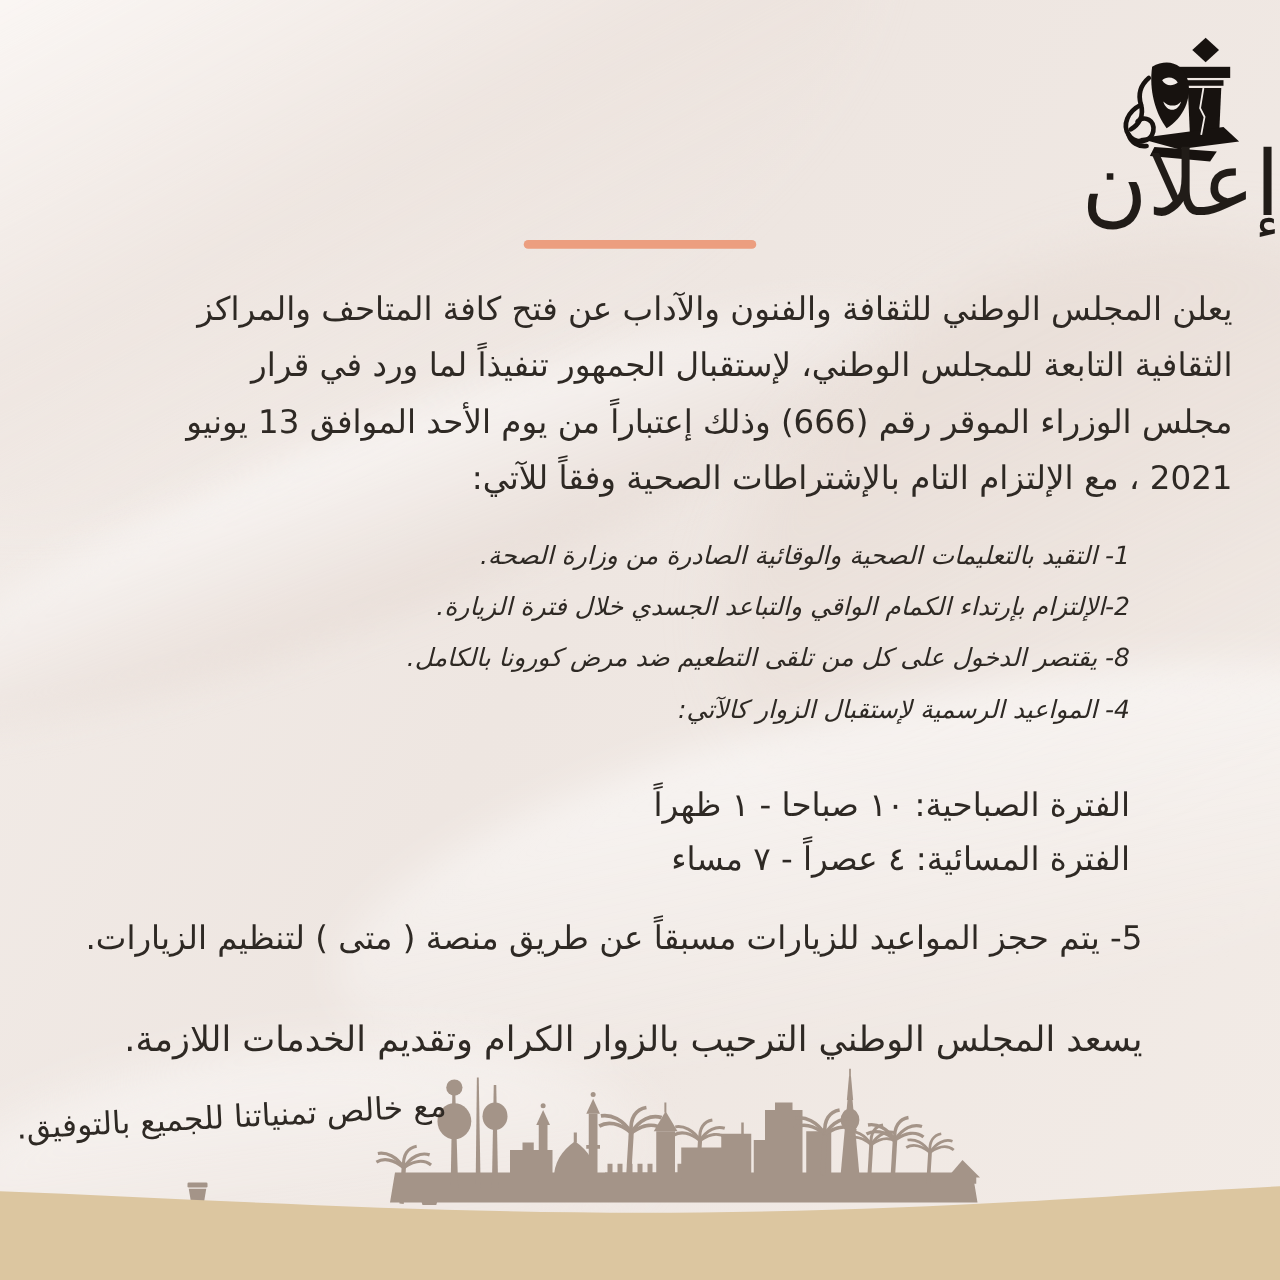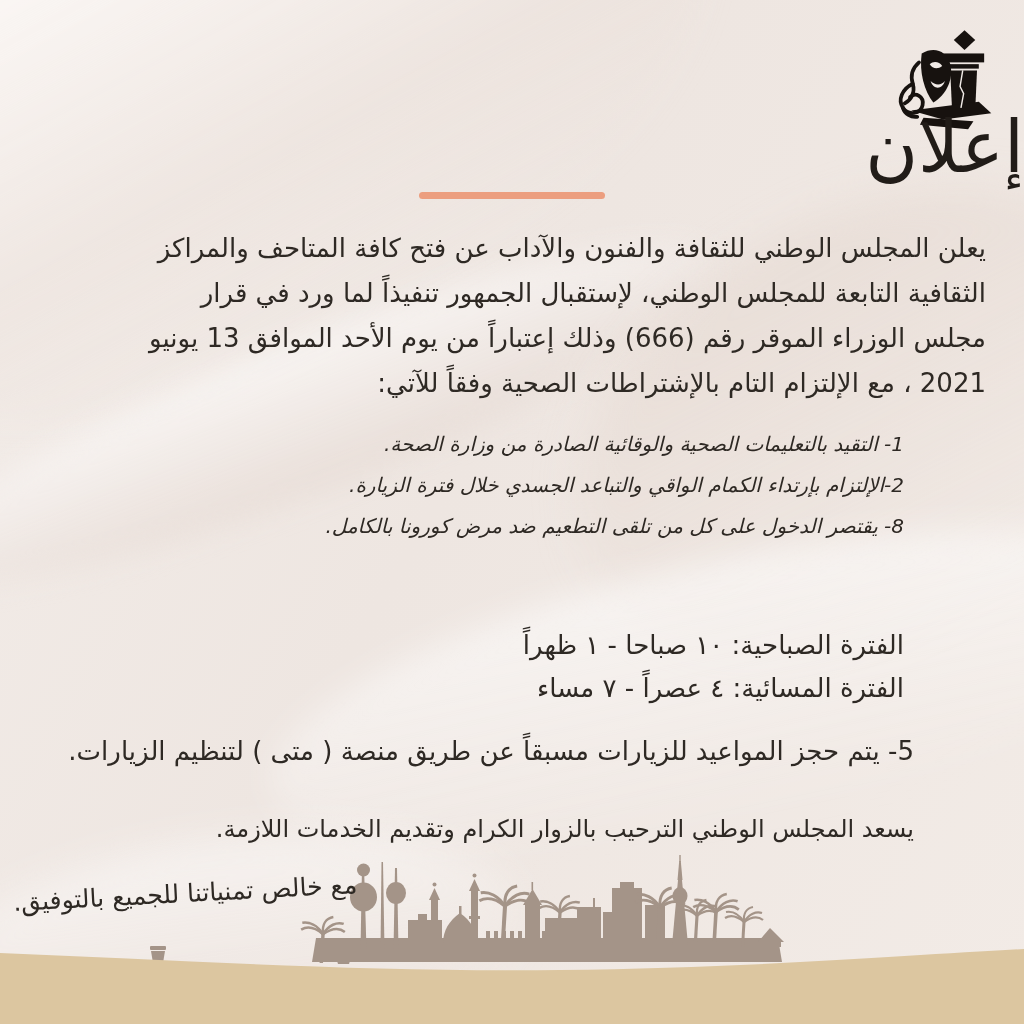--- a/index.html
+++ b/index.html
@@ -38,21 +38,21 @@
   
   .txt{ position:absolute; z-index:2; direction:rtl; color:#2e2924; }
   .title-wrap{ position:absolute; top:104px; left:0; width:100%; z-index:2; direction:rtl; }
   .title{ font-size:72px; font-weight:normal; color:#211c18; line-height:1.2; }
   .title-underline{ width:186px; height:7px; border-radius:3.5px; background:#ec9e7f; margin:2px auto 0 auto; }
 
   .intro{ top:226px; right:38px; width:852px; font-size:26px; line-height:45px; }
   .rules{ top:424px; right:120px; font-size:20px; line-height:41px; list-style:none;font-style:italic; }
   .schedule{ top:624px; right:120px; font-size:26px; line-height:43px; }
   .booking{ top:736px; right:110px; font-size:26px; }
-  .closing{ top:815px; right:110px; font-size:24px; }
+  .closing{ top:815px; right:110px; font-size:28px; }
   .farewell{ top:888px; left:14px; width:345px; font-size:25px;
              transform:rotate(-3deg); transform-origin:left bottom; text-align:left; }
 </style>
 </head>
 <body>
 
 <div class="layer">
   <div class="fold fold1"></div>
   <div class="fold fold2"></div>
   <div class="fold fold4"></div>
@@ -169,20 +169,21 @@
   <div class="title">إعلان</div>
   <div class="title-underline"></div>
 </div>
 
 <p class="txt intro">يعلن المجلس الوطني للثقافة والفنون والآداب عن فتح كافة المتاحف والمراكز الثقافية التابعة للمجلس الوطني، لإستقبال الجمهور تنفيذاً لما ورد في قرار مجلس الوزراء الموقر رقم (666) وذلك إعتباراً من يوم الأحد الموافق 13 يونيو 2021 ، مع الإلتزام التام بالإشتراطات الصحية وفقاً للآتي:</p>
 
 <ul class="txt rules">
   <li>1- التقيد بالتعليمات الصحية والوقائية الصادرة من وزارة الصحة.</li>
   <li>2-الإلتزام بإرتداء الكمام الواقي والتباعد الجسدي خلال فترة الزيارة.</li>
   <li>8- يقتصر الدخول على كل من تلقى التطعيم ضد مرض كورونا بالكامل.</li>
+  <li>4- المواعيد الرسمية لإستقبال الزوار كالآتي:</li>
 </ul>
 
 <div class="txt schedule">
   <div>الفترة الصباحية: ١٠ صباحا - ١ ظهراً</div>
   <div>الفترة المسائية: ٤ عصراً - ٧ مساء</div>
 </div>
 
 <p class="txt booking">5- يتم حجز المواعيد للزيارات مسبقاً عن طريق منصة ( متى ) لتنظيم الزيارات.</p>
 
 <p class="txt closing">يسعد المجلس الوطني الترحيب بالزوار الكرام وتقديم الخدمات اللازمة.</p>

